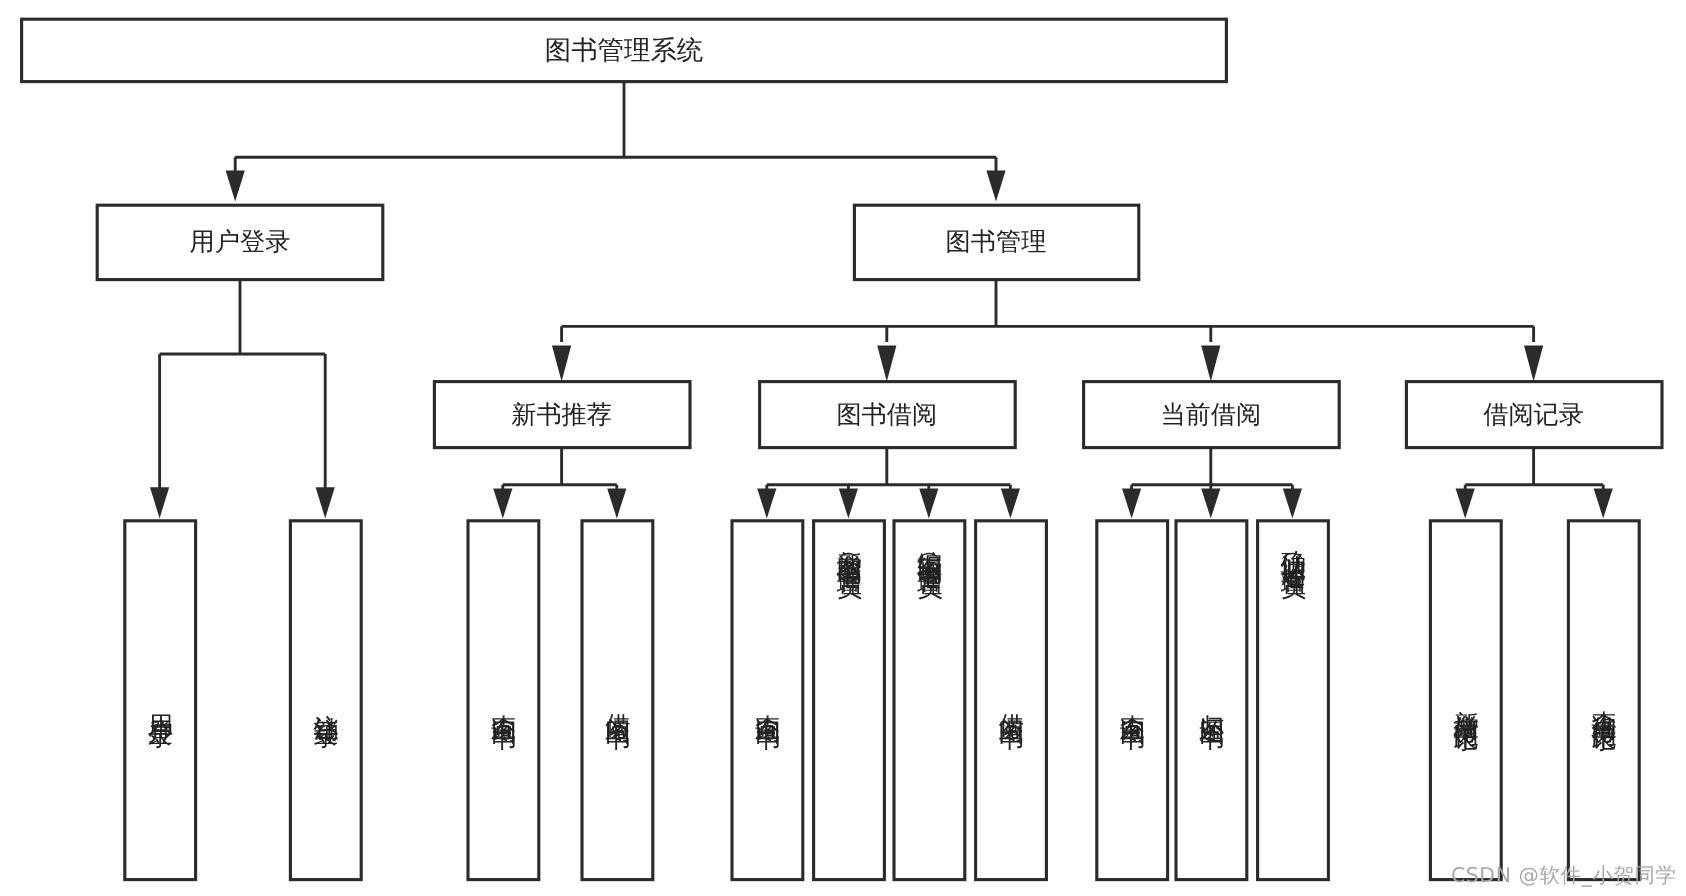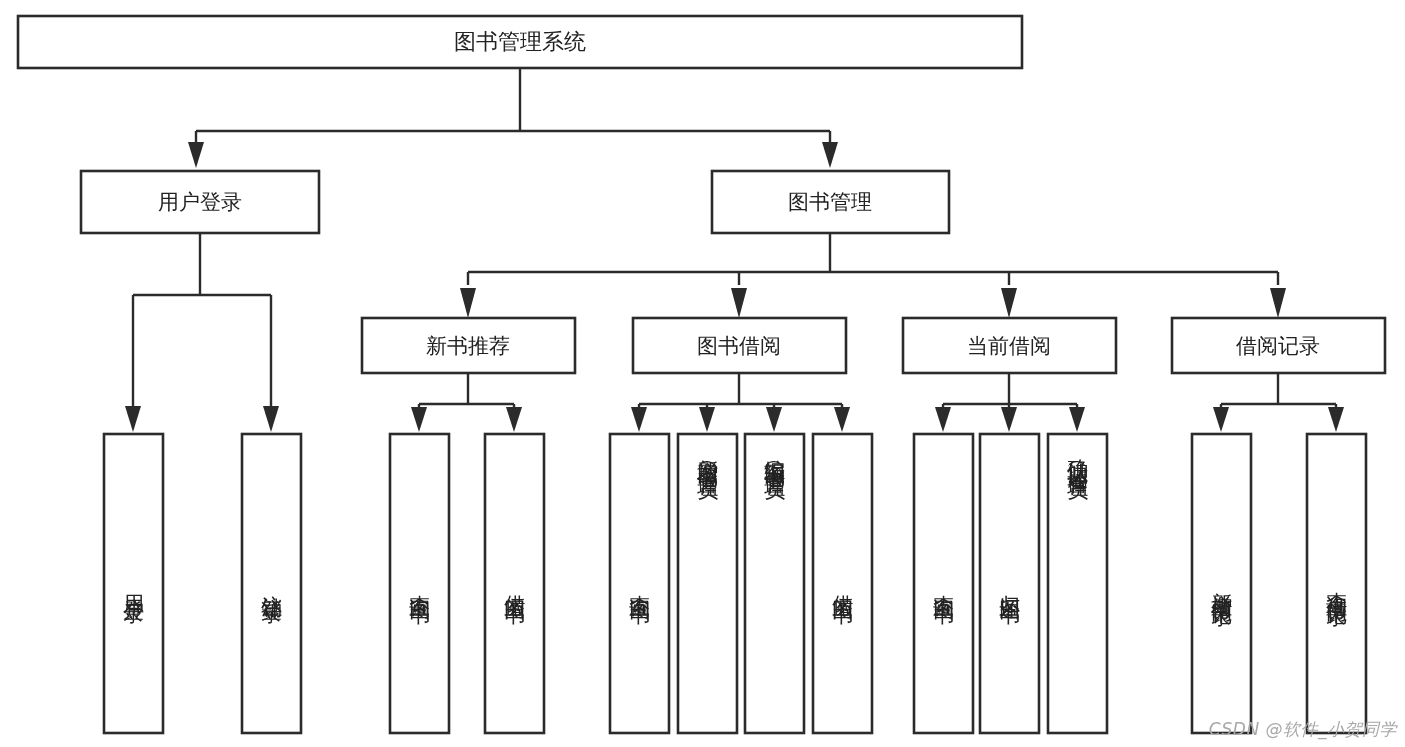--- a/index.html
+++ b/index.html
@@ -79,21 +79,20 @@
   }
   #watermark {
     position: absolute;
     right: 8px;
     bottom: 6px;
     font-family: "DejaVu Sans", "Liberation Sans", sans-serif;
     font-size: 17px;
     color: #a8a8a8;
     letter-spacing: 0.5px;
     white-space: nowrap;
-    font-style: italic;
   }
 </style>
 </head>
 <body>
 
 <div id="diagram-root">
 
   <svg id="flow-svg" viewBox="0 0 1405 747">
 
     <g>

